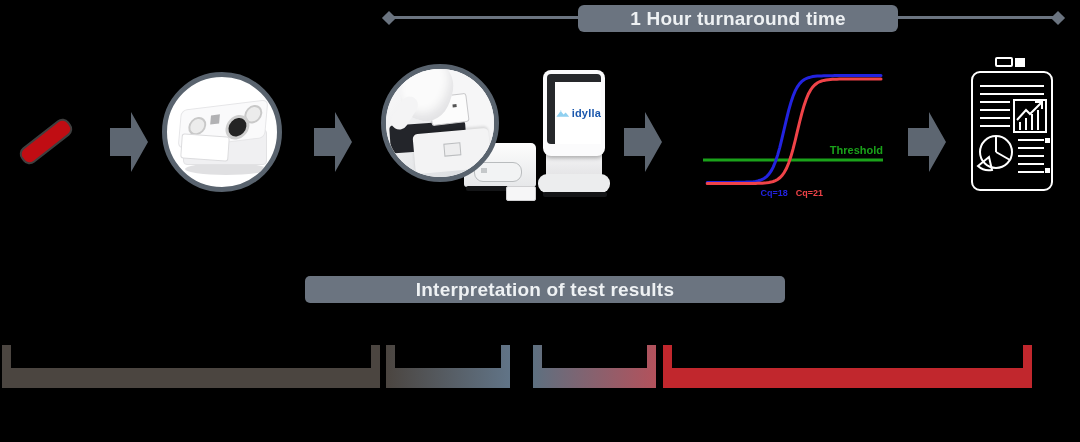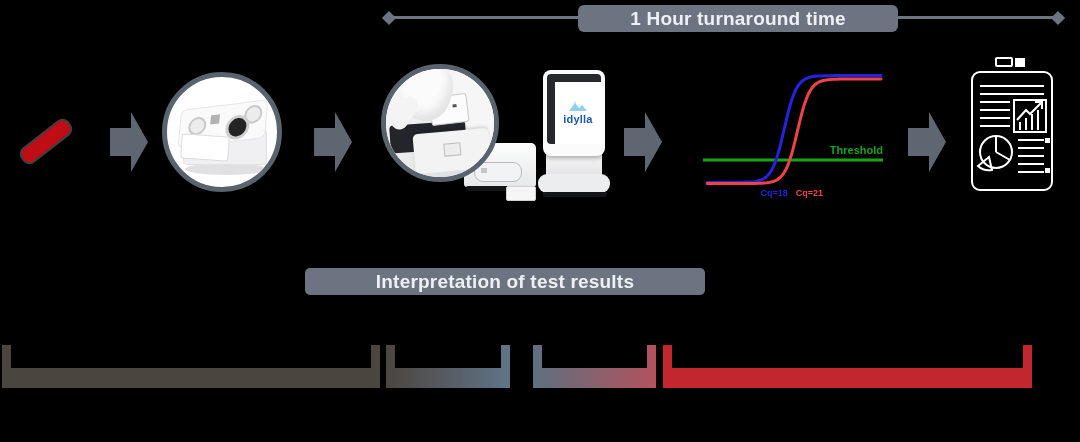--- a/index.html
+++ b/index.html
@@ -44,21 +44,21 @@
   
   .inst-box{left:464px;top:143px;width:72px;height:44px;border-radius:8px 5px 3px 3px;
             background:linear-gradient(#fdfdfd,#e6e7e9);}
   .inst-door{left:474px;top:162px;width:46px;height:18px;border:1px solid #b9bcbe;border-radius:9px;
              background:#f2f3f4;}
   .inst-door-sq{left:481px;top:168px;width:6px;height:5px;background:#c5c8ca;}
   .inst-strip1{left:466px;top:186px;width:70px;height:5px;background:#141517;border-radius:2px;}
   .inst-bezel{left:543px;top:70px;width:62px;height:86px;background:#fbfbfc;border-radius:8px;
               box-shadow:0 2px 4px rgba(0,0,0,.3);}
   .inst-bezel-in{left:4px;top:4px;width:54px;height:70px;background:#26282b;border-radius:4px;}
-  .inst-screen{left:8px;top:8px;width:46px;height:62px;background:#fff;display:flex;flex-direction:column;
+  .inst-screen{left:8px;top:8px;width:46px;height:62px;background:#fff;display:flex;flex-direction:row;
                align-items:center;justify-content:center;gap:1px;}
   .idylla-text{color:#1a57ad;font-weight:bold;font-size:11px;letter-spacing:.2px;}
   .inst-body{left:546px;top:152px;width:56px;height:28px;background:linear-gradient(#f5f5f6,#e1e1e3);
              border-radius:3px;}
   .inst-base{left:538px;top:174px;width:72px;height:19px;background:#ecedee;border-radius:9px;}
   .inst-strip2{left:543px;top:192px;width:64px;height:5px;background:#141517;border-radius:2px;}
   .inst-minibox{left:506px;top:186px;width:28px;height:13px;background:#f6f6f7;border:1px solid #cfcfd1;
                 border-radius:2px;}
   .red-rod{left:0;top:20px;width:56px;height:15px;border-radius:8px;background:var(--red_sample);
            border:2px solid #3f3f3f;transform:rotate(-38deg);}
@@ -185,21 +185,21 @@
     </g>
     <line x1="60" y1="84" x2="86" y2="84"></line>
     <line x1="60" y1="92" x2="86" y2="92"></line>
     <line x1="60" y1="100" x2="86" y2="100"></line>
     <line x1="60" y1="108" x2="86" y2="108"></line>
     <line x1="60" y1="116" x2="86" y2="116"></line>
     <rect x="88" y="83" width="3" height="3" fill="#ffffff"></rect>
     <rect x="88" y="113" width="3" height="3" fill="#ffffff"></rect>
   </svg>
 
-  <div class="abs badge" style="left:305px;top:268px;width:400px;height:27px;border-radius:5px;">Interpretation of test results</div>
+  <div class="abs badge" style="left:305px;top:276px;width:480px;height:27px;border-radius:5px;">Interpretation of test results</div>
 
   <svg id="timeline" class="abs" style="left:0;top:344px;" width="1080" height="46" viewBox="0 0 1080 46">
     <defs id="timeline-defs">
         <linearGradient id="tg0" x1="0" y1="0" x2="1" y2="0">
           <stop offset="0%" stop-color="#4b4540"></stop>
           <stop offset="100%" stop-color="#4b4540"></stop>
         </linearGradient>
         <linearGradient id="tg1" x1="0" y1="0" x2="1" y2="0">
           <stop offset="0%" stop-color="#4b4540"></stop>
           <stop offset="100%" stop-color="#617487"></stop>

